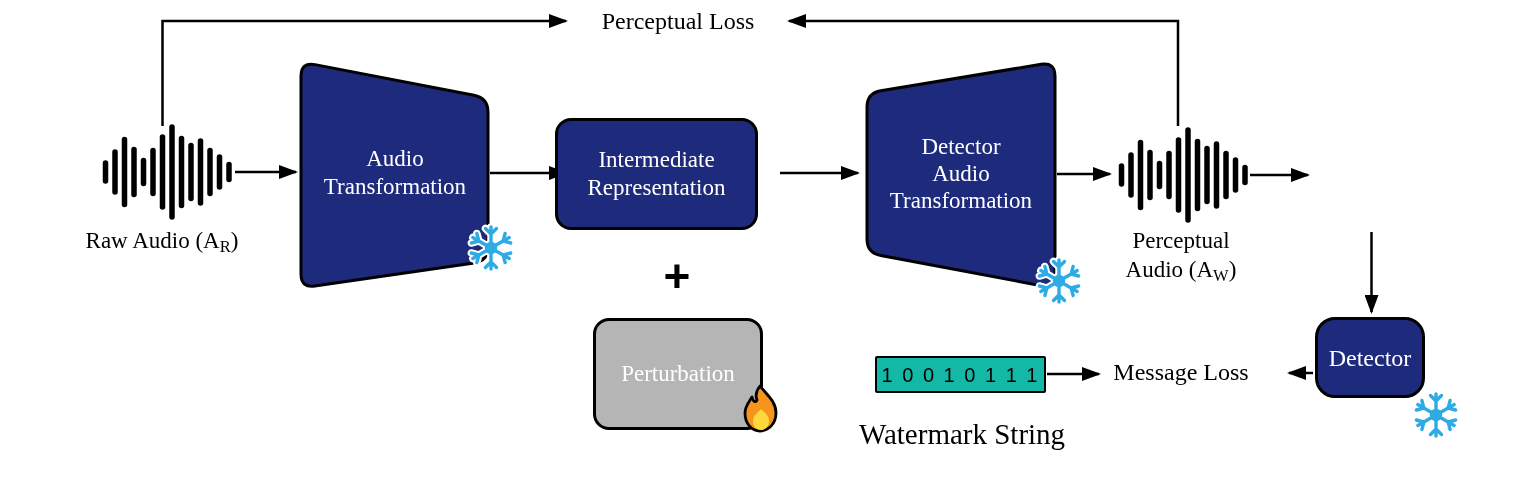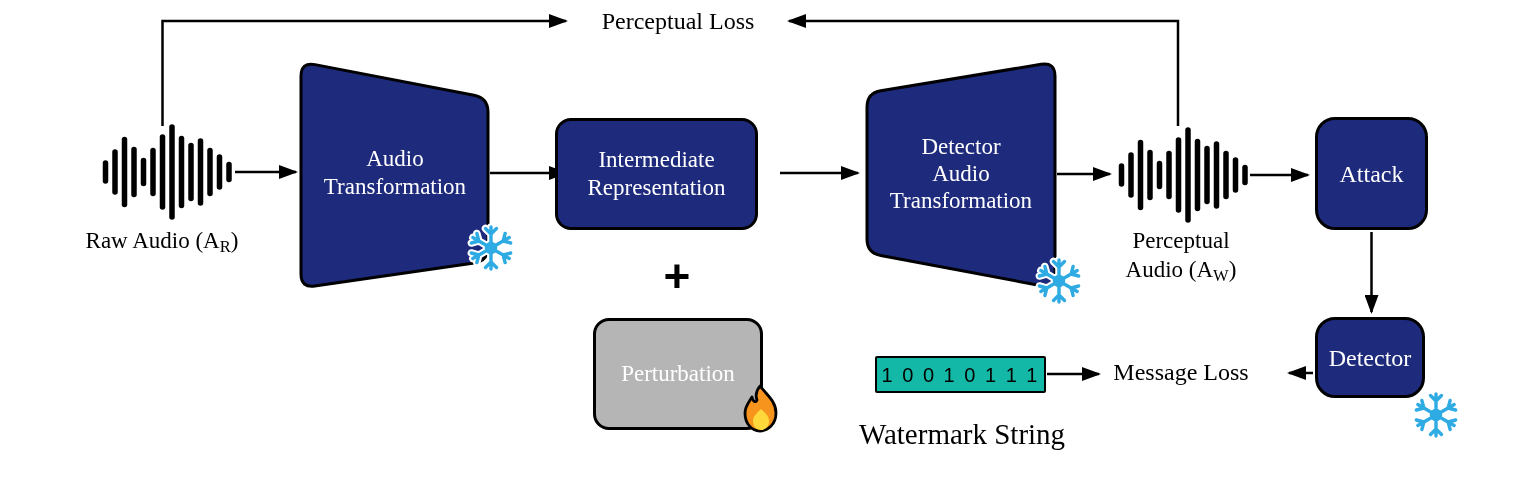--- a/index.html
+++ b/index.html
@@ -115,23 +115,20 @@
   <div class="box" id="pert-box">
     <div>Perturbation</div>
   </div>
 
   <div class="trap-label" style="left:961px;top:173px;line-height:27px">
     <div>Detector</div>
     <div>Audio</div>
     <div>Transformation</div>
   </div>
 
-  <div class="box" id="attack-box">
-    <div>Attack</div>
-  </div>
 
   <div class="box" id="detector-box">
     <div>Detector</div>
   </div>
 
   <div class="lbl" style="left:162px;top:241px;font-size:23px">
     <span>Raw Audio (A</span><sub>R</sub><span>)</span>
   </div>
 
   <div class="lbl" style="left:1181px;top:255px;font-size:23px;line-height:29px">

